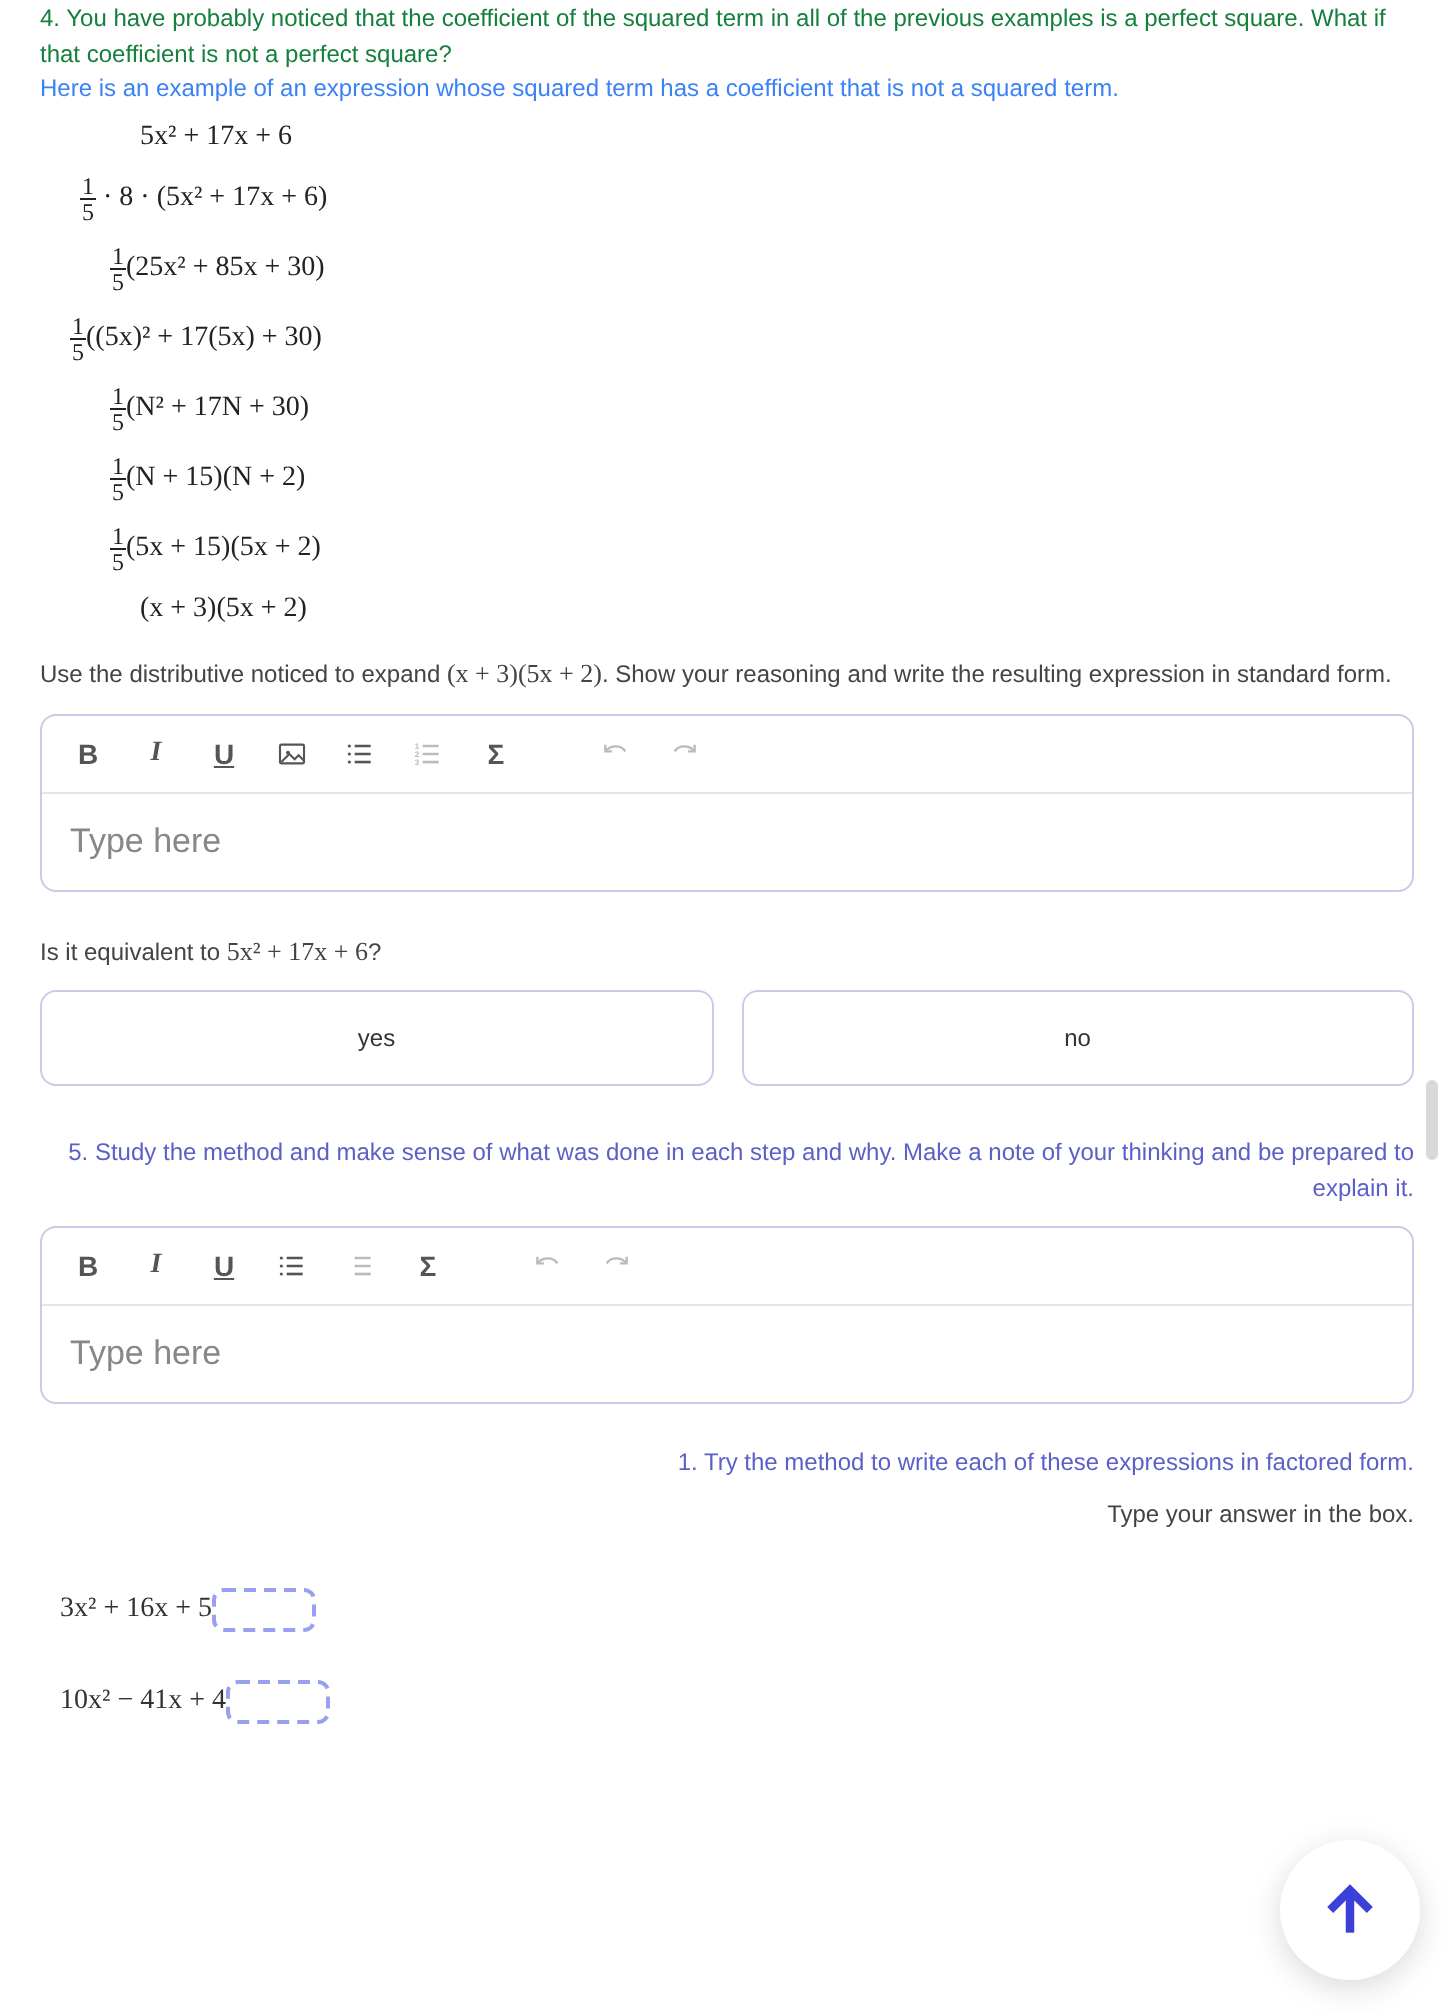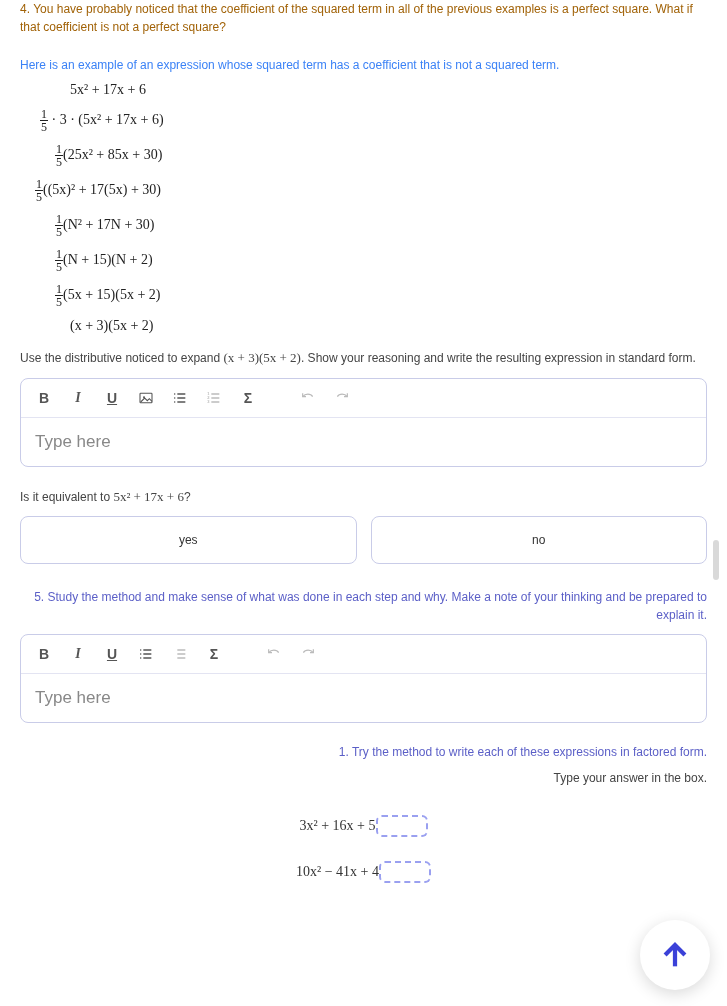--- a/index.html
+++ b/index.html
@@ -5,21 +5,21 @@
   * { box-sizing: border-box; margin: 0; padding: 0; }
   body {
     font-family: -apple-system, BlinkMacSystemFont, "Segoe UI", Arial, sans-serif;
     font-size: 12px;
     color: #333;
     background: #fff;
     width: 727px;
     position: relative;
   }
   .page { padding: 0 20px 40px 20px; }
-  .q4-intro { color: #a16207; font-size: 12px; line-height: 1.5; margin-bottom: 22px; }
+  .q4-intro { color: #15803d; font-size: 12px; line-height: 1.5; margin-bottom: 1px; }
   .q4-sub { color: #3b82f6; font-size: 12px; margin-bottom: 10px; }
   .math-list { padding-left: 40px; }
   .math-line { font-family: "Times New Roman", serif; font-size: 14px; color: #222; margin: 10px 0; white-space: nowrap; }
   .math-line.l1 { margin-left: 10px; }
   .math-line.l2 { margin-left: -20px; }
   .math-line.l3 { margin-left: -5px; }
   .math-line.l4 { margin-left: -25px; }
   .math-line.l5 { margin-left: -5px; }
   .math-line.l6 { margin-left: -5px; }
   .math-line.l7 { margin-left: -5px; }
@@ -34,40 +34,40 @@
   .tbtn { font-weight: bold; color: #555; font-size: 14px; cursor: pointer; display:inline-flex; align-items:center; justify-content:center; width:18px; height:18px; }
   .tbtn.italic { font-style: italic; font-family: serif; }
   .tbtn.under { text-decoration: underline; }
   .tbtn svg { width: 16px; height: 16px; }
   .tbtn.light { color: #bbb; }
   .editor-body { padding: 14px; min-height: 40px; color: #888; font-size: 17px; }
   .choices { display: flex; gap: 14px; margin: 10px 0 24px 0; align-items: flex-end; }
   .choice-btn { flex: 1; border: 1px solid #c9cce8; border-radius: 8px; background: #fff; text-align: center; padding: 16px 10px; cursor: pointer; font-size: 12px; color: #333; }
   .q5, .q6 { color: #5b5fc7; font-size: 12px; line-height: 1.5; margin: 10px 0; text-align: right; }
   .q6sub { color: #444; font-size: 12px; margin-bottom: 18px; text-align: right; }
-  .answer-row { display: flex; align-items: center; justify-content: center; padding: 12px 10px; }
+  .answer-row { display: flex; align-items: center; justify-content: flex-start; padding: 12px 10px; }
   .answer-row .expr { font-family: "Times New Roman", serif; font-size: 14px; }
   .answer-row .blank { border: 2px dashed #9aa0f0; border-radius: 6px; width: 52px; height: 22px; }
   .scroll-indicator { position: absolute; right: 8px; top: 540px; width: 6px; height: 40px; background: rgba(0,0,0,0.15); border-radius: 3px; }
   .fab { position: fixed; left: 640px; top: 920px; width: 70px; height: 70px; border-radius: 50%; background: #fff; box-shadow: 0 4px 16px rgba(0,0,0,0.15); display:flex; align-items:center; justify-content:center; cursor:pointer; }
   .fab svg { width: 34px; height: 34px; stroke: #3b41d8; stroke-width: 3; fill: none; }
 </style>
 </head>
 <body>
 
 <div class="page">
 
   <div class="q4-intro">4. You have probably noticed that the coefficient of the squared term in all of the previous examples is a perfect square. What if that coefficient is not a perfect square?</div>
   <div class="q4-sub">Here is an example of an expression whose squared term has a coefficient that is not a squared term.</div>
 
   <div class="math-list">
     <div class="math-line l1"><span>5x² + 17x + 6</span></div>
 
     <div class="math-line l2">
-      <span class="frac"><span class="num">1</span><span class="den">5</span></span><span> · 3 · (5x² + 17x + 6)</span>
+      <span class="frac"><span class="num">1</span><span class="den">5</span></span><span> · 8 · (5x² + 17x + 6)</span>
     </div>
 
     <div class="math-line l3">
       <span class="frac"><span class="num">1</span><span class="den">5</span></span><span>(25x² + 85x + 30)</span>
     </div>
 
     <div class="math-line l4">
       <span class="frac"><span class="num">1</span><span class="den">5</span></span><span>((5x)² + 17(5x) + 30)</span>
     </div>
 

